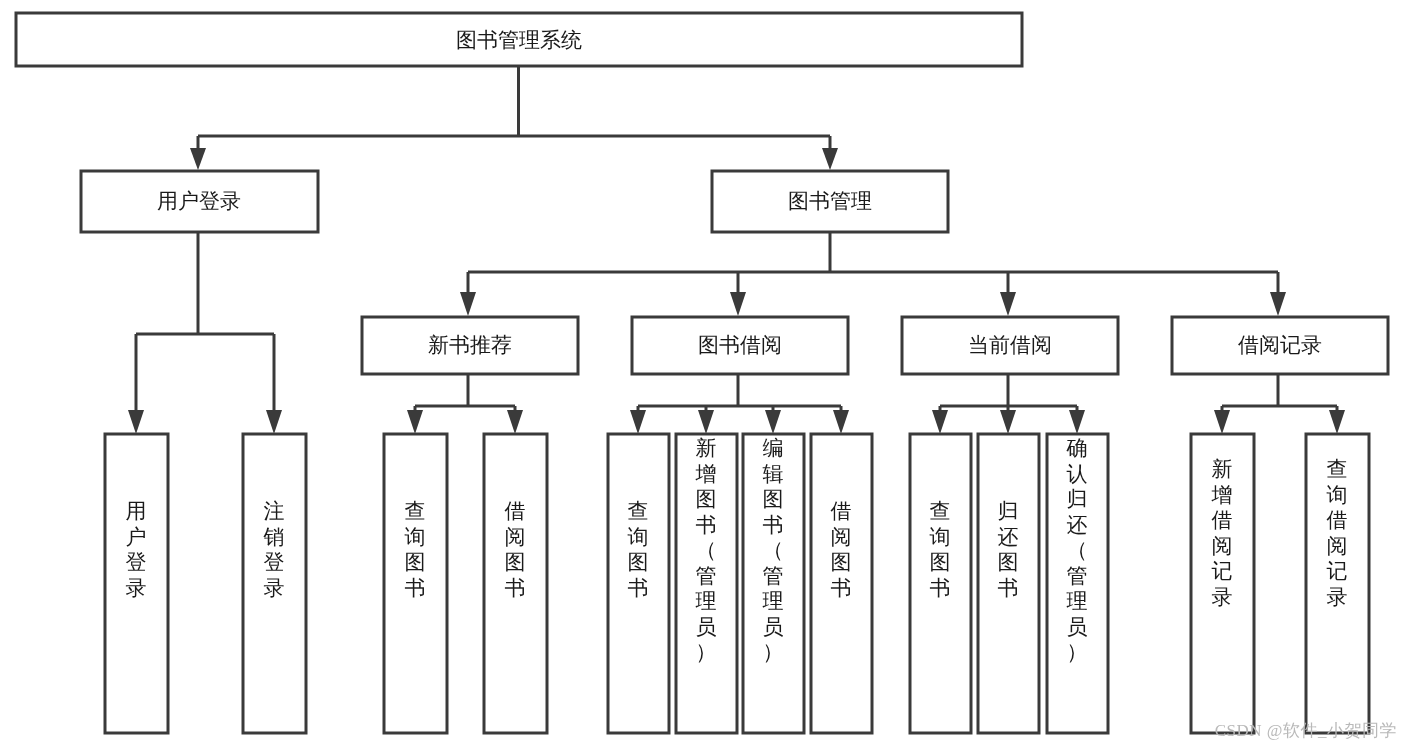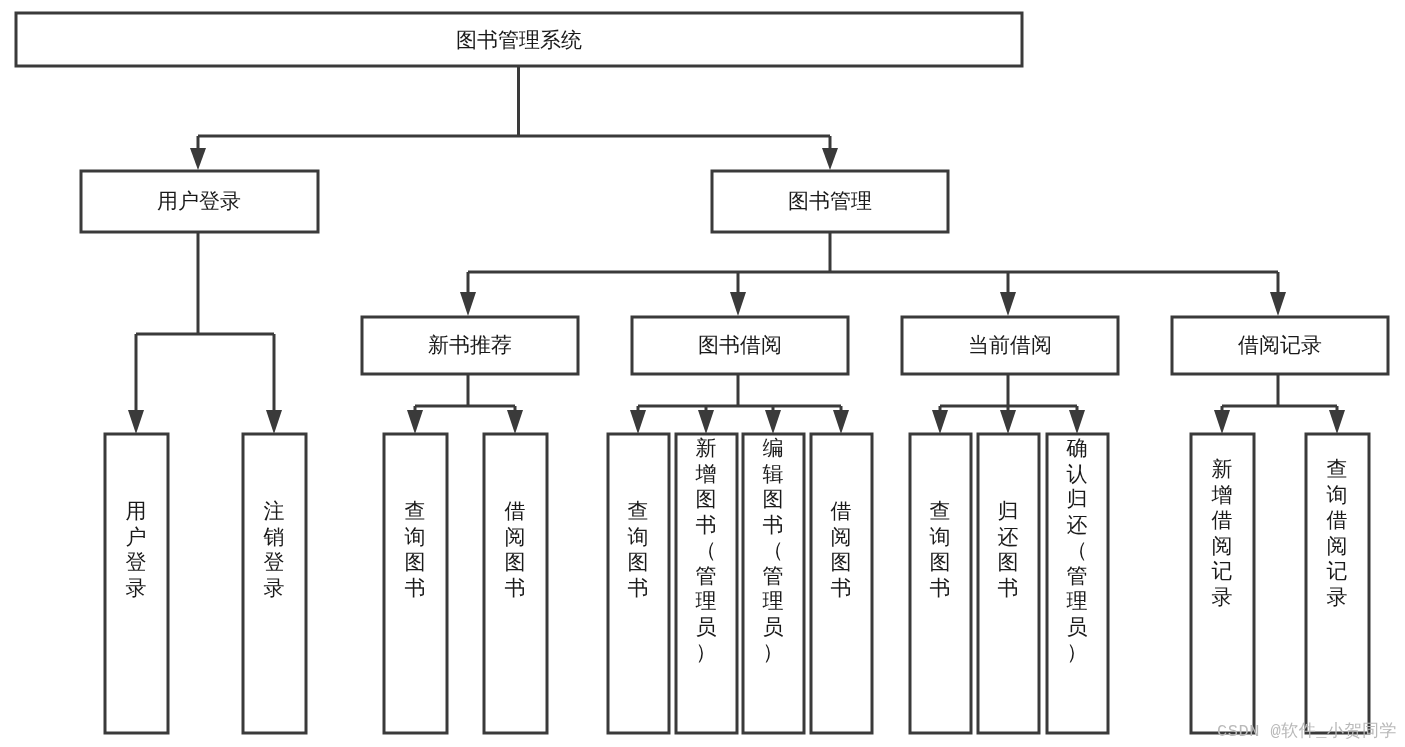--- a/index.html
+++ b/index.html
@@ -51,21 +51,21 @@
   .node-label-v {
     font-family: "Liberation Sans", "DejaVu Sans", sans-serif;
     font-size: 21px;
     fill: #1a1a1a;
     text-anchor: middle;
   }
   .watermark-text {
     position: absolute;
     right: 8px;
     bottom: 5px;
-    font-family: Liberation Mono, monospace;
+    font-family: Liberation Serif, serif;
     font-size: 17px;
     color: #b9b9b9;
     white-space: nowrap;
     letter-spacing: 0.5px;
     user-select: none;
   }
 </style>
 </head>
 <body>
 

